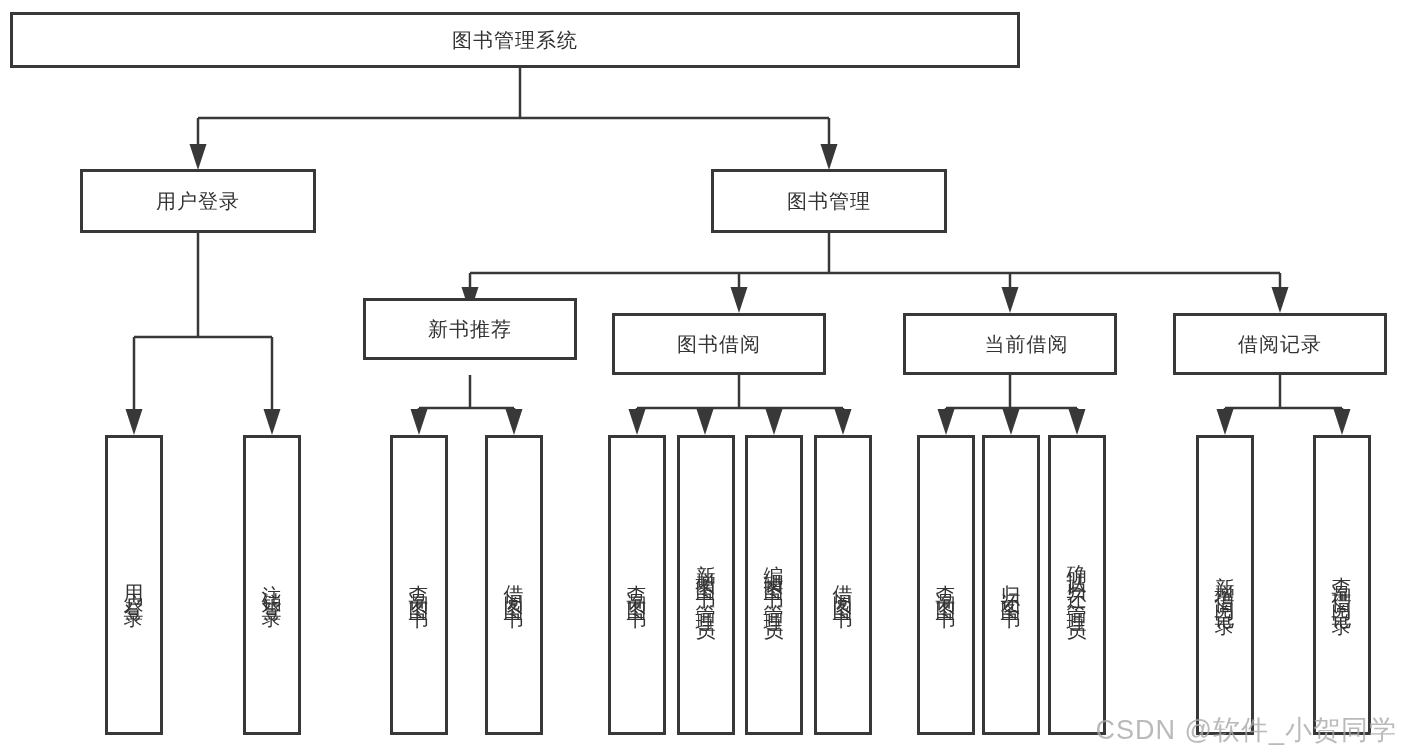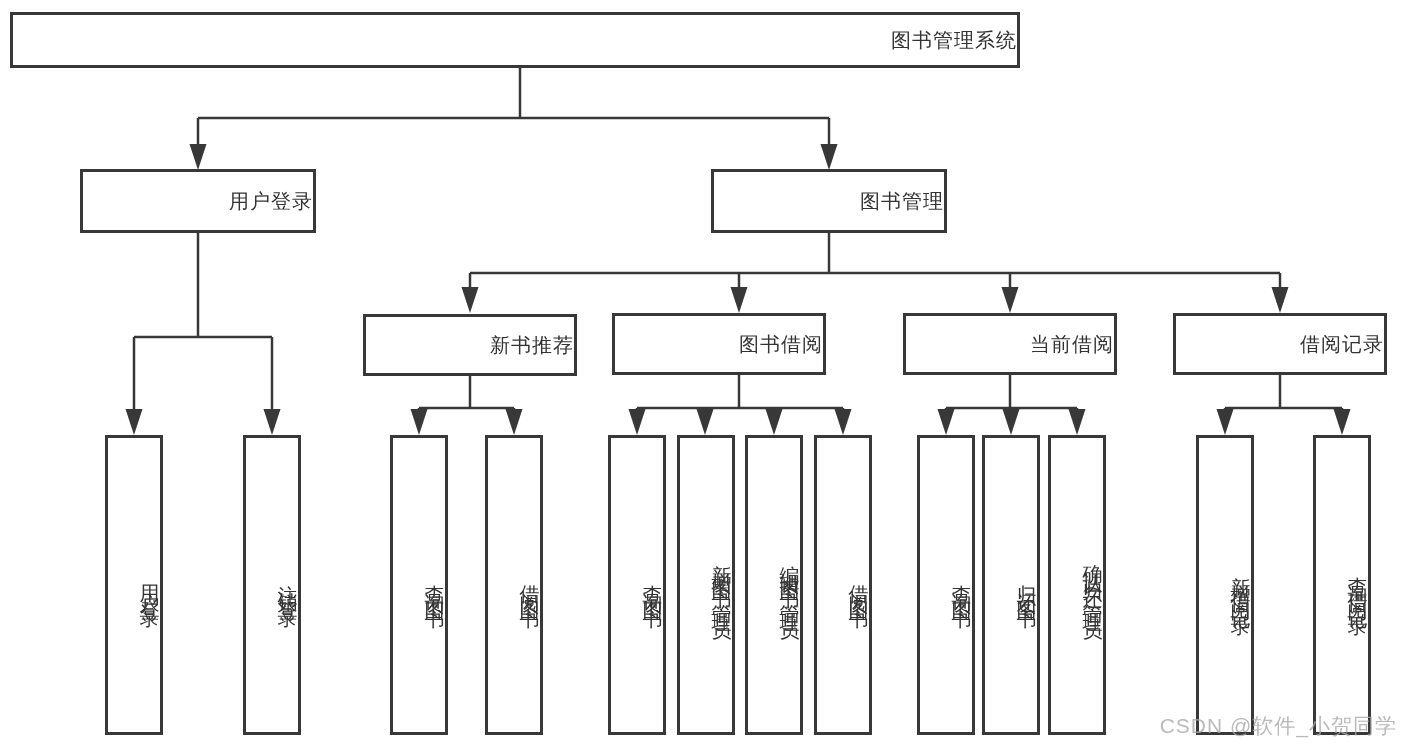--- a/index.html
+++ b/index.html
@@ -22,21 +22,21 @@
     z-index: 1;
   }
   .node {
     position: absolute;
     box-sizing: border-box;
     border: 3px solid #383838;
     background: #ffffff;
     color: #333333;
     display: flex;
     align-items: center;
-    justify-content: flex-end;
+    justify-content: center;
     z-index: 2;
   }
   .h-node {
     font-size: 20px;
     letter-spacing: 1px;
     white-space: nowrap;
   }
   .leaf {
     width: 58px;
     top: 435px;
@@ -48,21 +48,21 @@
     font-size: 20px;
     letter-spacing: 8px;
     line-height: 1;
     white-space: nowrap;
   }
   #watermark {
     position: absolute;
     right: 8px;
     top: 712px;
     z-index: 3;
-    font-size: 21px;
+    font-size: 27px;
     color: #a9a9a9;
     opacity: 0.8;
     letter-spacing: 1px;
     white-space: nowrap;
   }
 </style>
 </head>
 <body>
 
 <div id="canvas">
@@ -133,21 +133,21 @@
     <span>图书管理系统</span>
   </div>
 
   <div class="node h-node" style="left:80px; top:169px; width:236px; height:64px;">
     <span>用户登录</span>
   </div>
   <div class="node h-node" style="left:711px; top:169px; width:236px; height:64px;font-family:Liberation Mono, monospace;">
     <span>图书管理</span>
   </div>
 
-  <div class="node h-node" style="left:363px; top:314px; width:214px; height:62px;">
+  <div class="node h-node" style="left:363px; top:298px; width:214px; height:62px;">
     <span>新书推荐</span>
   </div>
   <div class="node h-node" style="left:612px; top:313px; width:214px; height:62px;">
     <span>图书借阅</span>
   </div>
   <div class="node h-node" style="left:903px; top:313px; width:214px; height:62px;padding-left:33px;">
     <span>当前借阅</span>
   </div>
   <div class="node h-node" style="left:1173px; top:313px; width:214px; height:62px;">
     <span>借阅记录</span>

